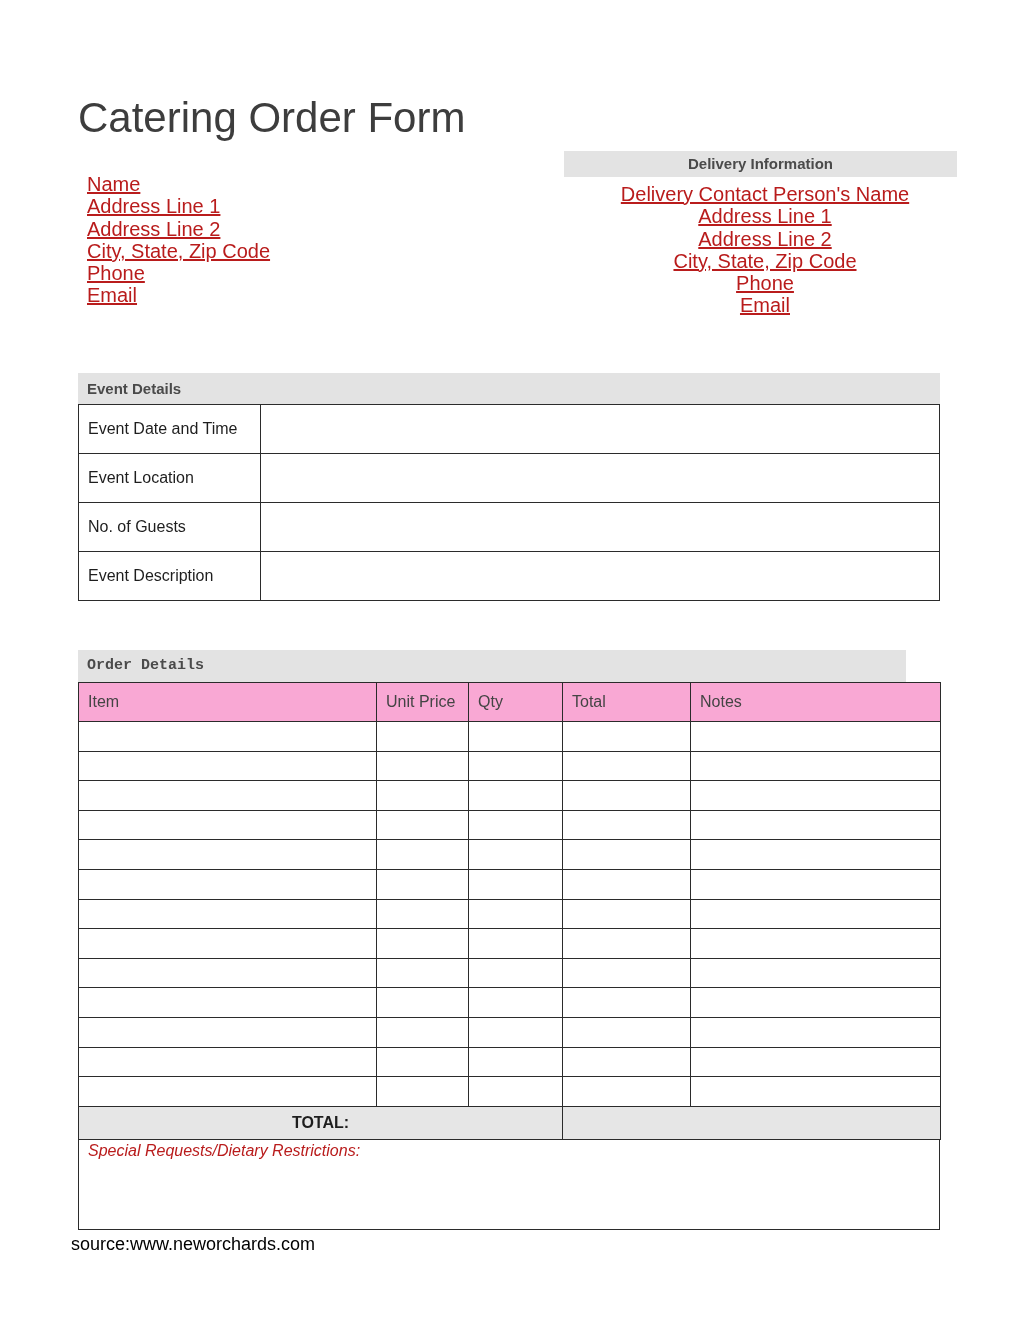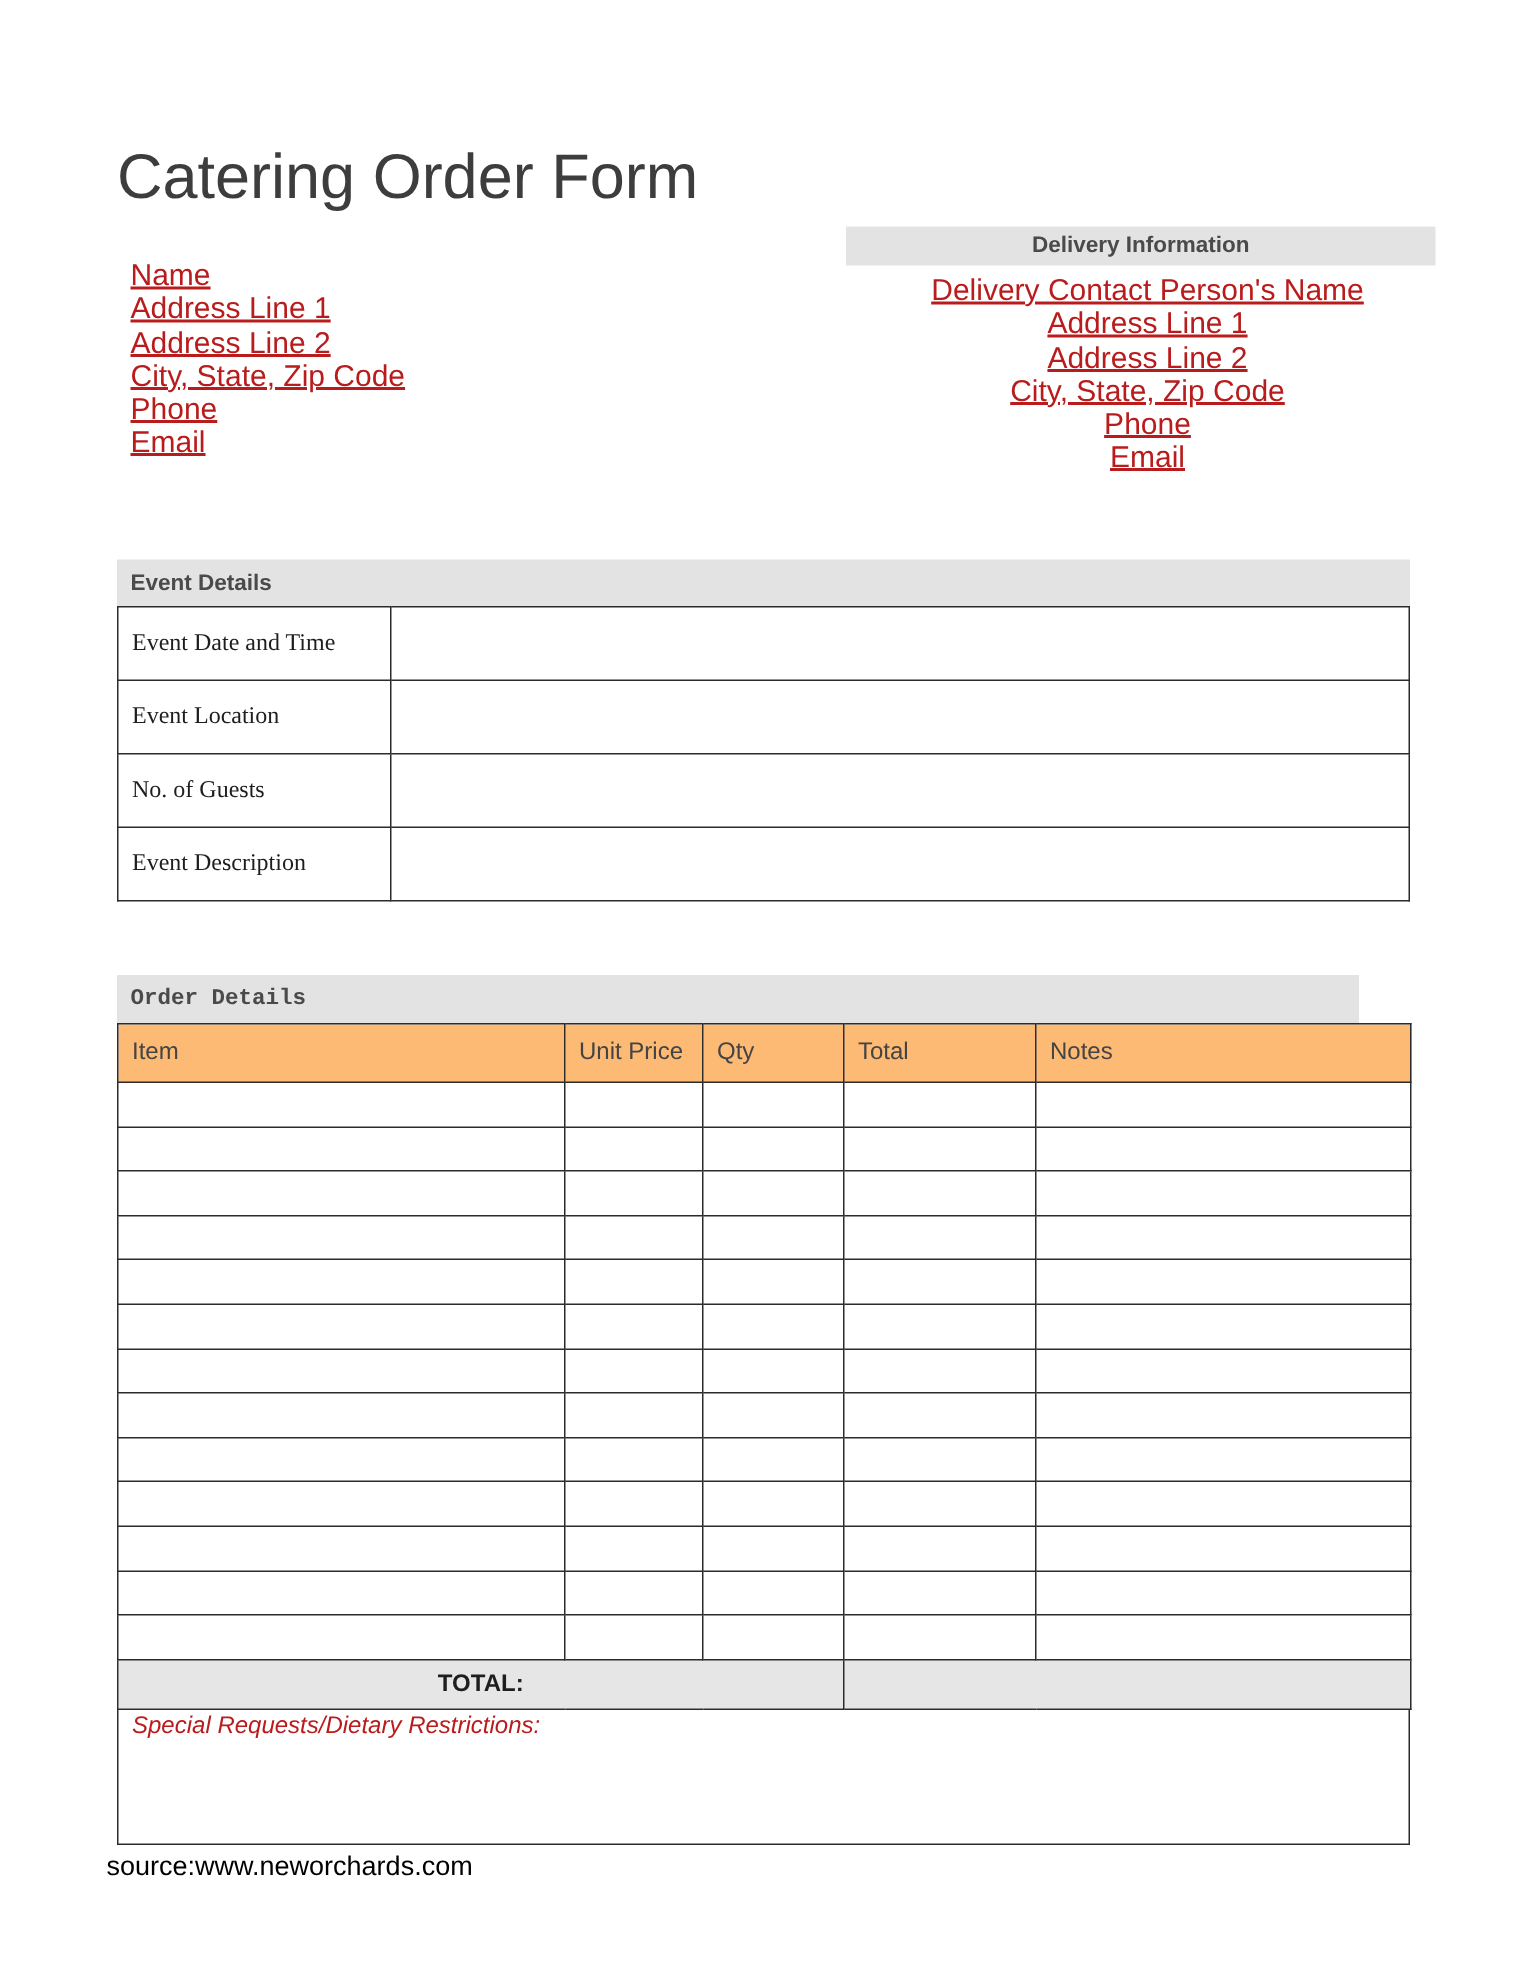--- a/index.html
+++ b/index.html
@@ -70,21 +70,20 @@
   }
   .event-block .section-bar {
     width: 862px;
     height: 31px;
     padding-top: 8px;
   }
   table.grid {
     border-collapse: collapse;
     width: 862px;
     table-layout: fixed;
-    font-family: Liberation Serif, serif;
   }
   table.grid td {
     border: 1px solid #2b2b2b;
     height: 48px;
     font-size: 16px;
     color: #1e1e1e;
     padding: 0 0 0 9px;
     vertical-align: middle;
   }
   table.grid td.label { width: 172px; }
@@ -102,21 +101,21 @@
     padding-top: 8px;
     font-family: Liberation Mono, monospace;
   }
   table.order {
     border-collapse: collapse;
     width: 862px;
     table-layout: fixed;
   }
   table.order th {
     border: 1px solid #2b2b2b;
-    background: #fdba74;
+    background: #f9a8d4;
     font-size: 16px;
     font-weight: normal;
     color: #444444;
     text-align: left;
     padding: 0 0 0 9px;
     height: 38px;
   }
   table.order td {
     border: 1px solid #2b2b2b;
     height: 28.6px;

